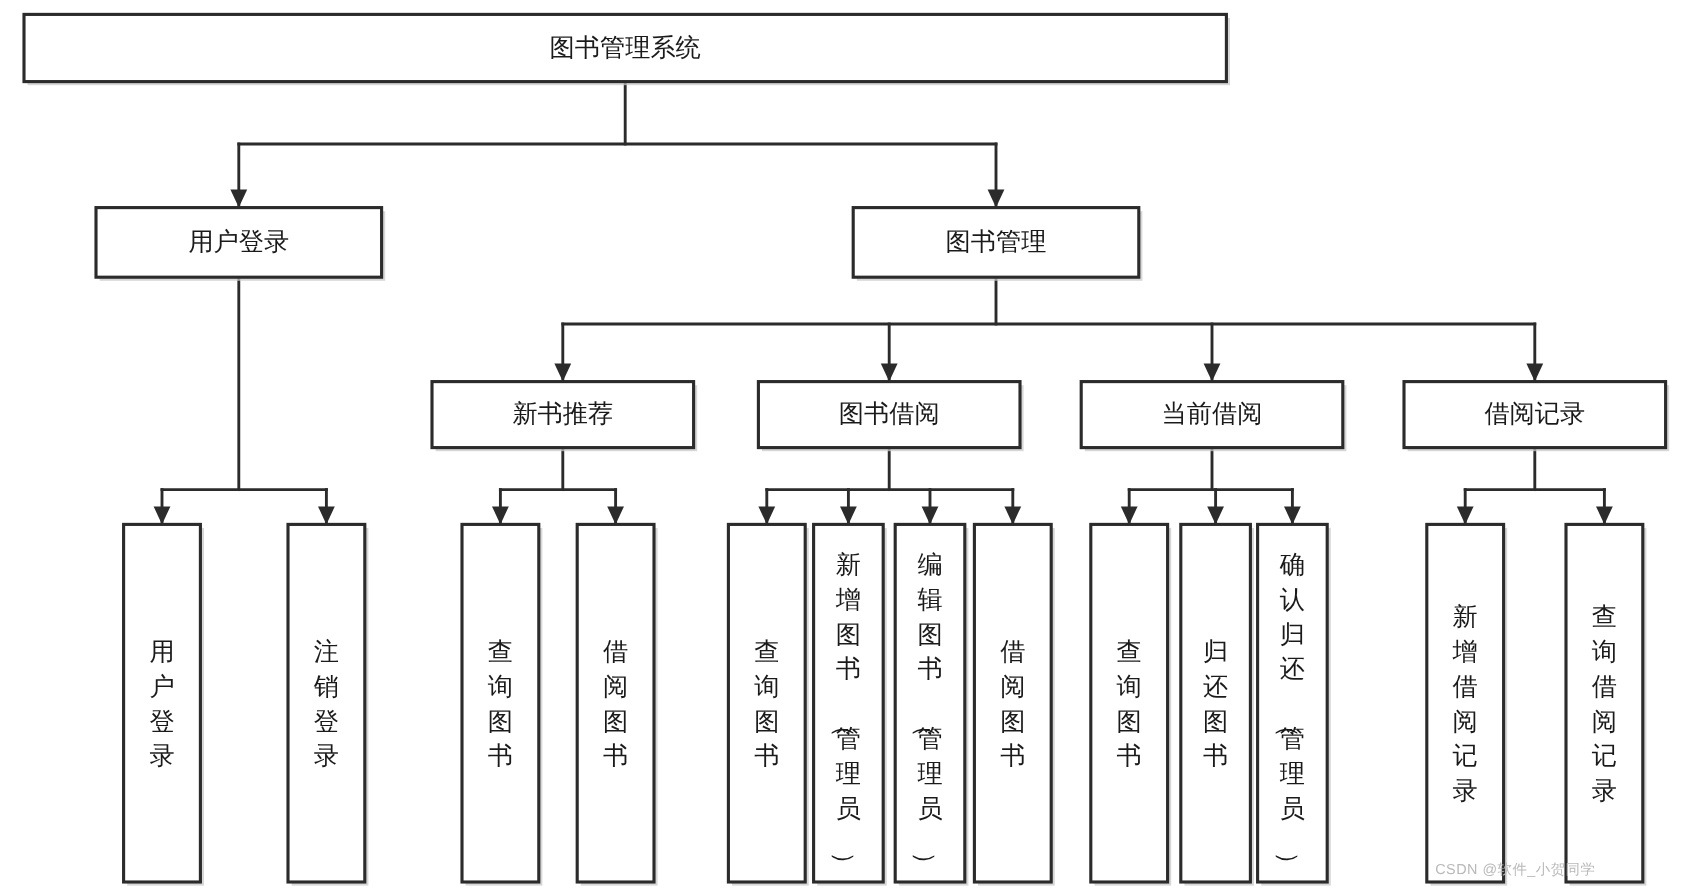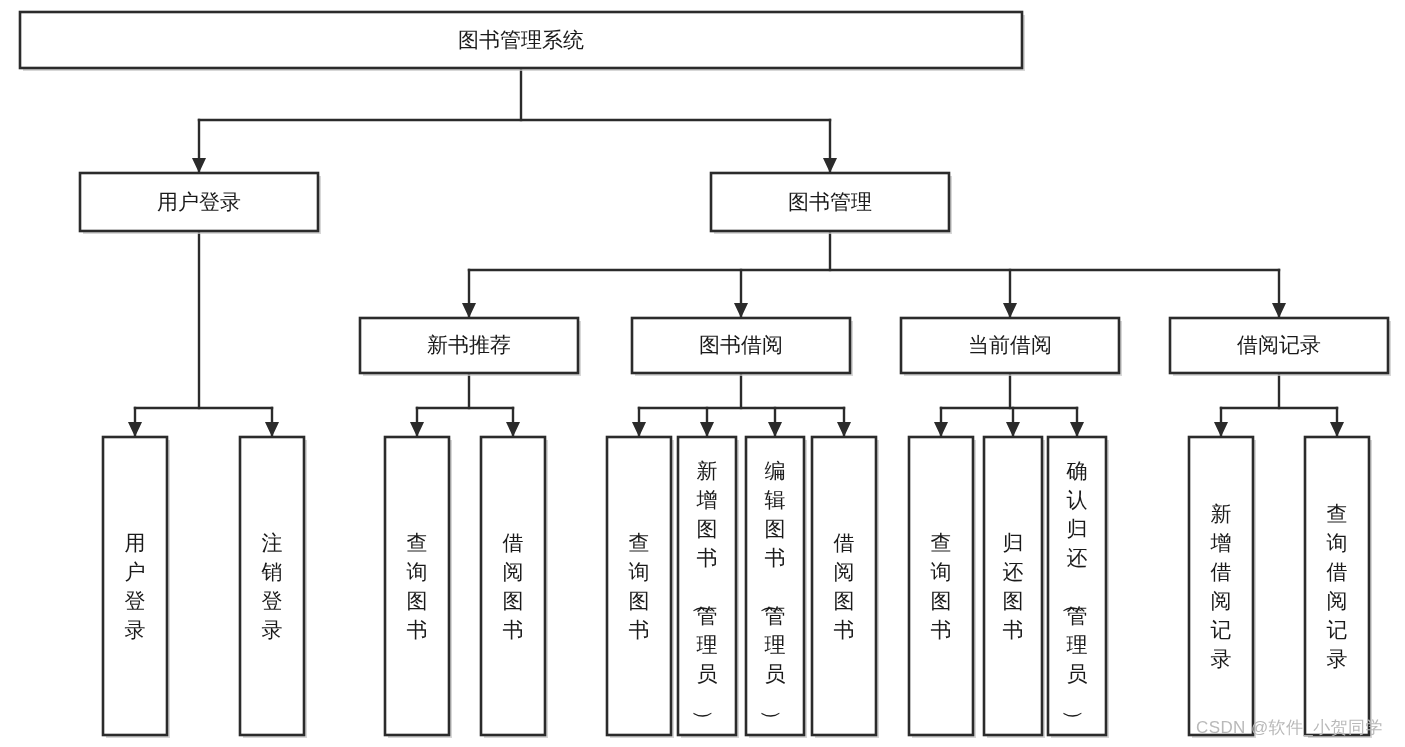--- a/index.html
+++ b/index.html
@@ -55,21 +55,21 @@
   }
   .node-label-v-char {
     font-family: "Liberation Sans", "DejaVu Sans", sans-serif;
     font-size: 21px;
     fill: #1a1a1a;
     text-anchor: middle;
   }
   .watermark-text {
     position: absolute;
     font-family: "Liberation Sans", "DejaVu Sans", sans-serif;
-    font-size: 17px;
+    font-size: 12px;
     color: #b9b9b9;
     white-space: nowrap;
     letter-spacing: 0.4px;
     pointer-events: none;
   }
 </style>
 </head>
 <body>
 
 <div id="diagram-root">

